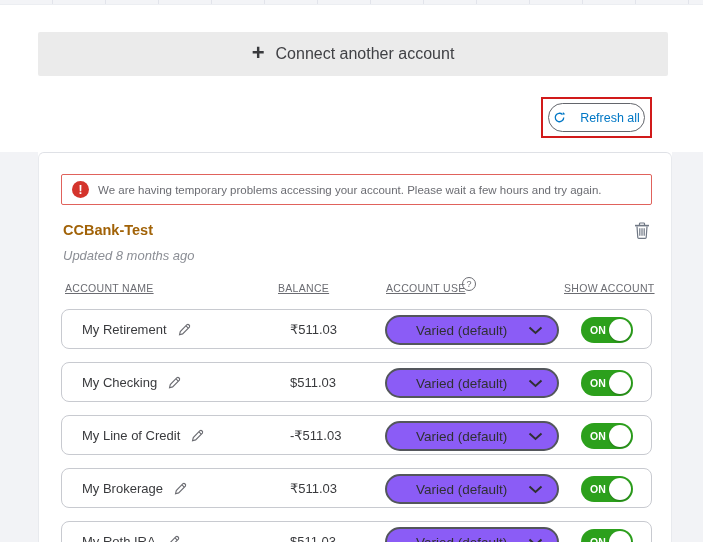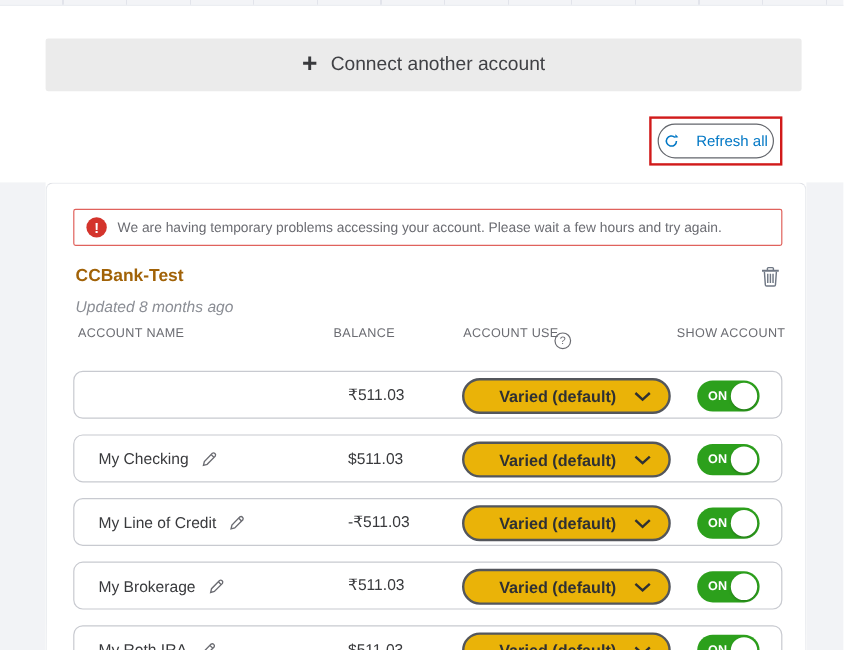--- a/index.html
+++ b/index.html
@@ -37,41 +37,41 @@
   .alert-icon { width:17px; height:17px; border-radius:50%; background:#d4342c; color:#fff;
     font-size:12px; font-weight:700; display:flex; align-items:center; justify-content:center;
     flex:0 0 17px; }
   .alert-msg { margin-left:9px; font-size:11.5px; color:#6b6c72; }
 
   .bank-name { position:absolute; left:24px; top:69px; font-size:14.5px; font-weight:700; color:#a16207; }
   .trash-btn { position:absolute; left:594px; top:66px; width:22px; height:22px; background:none;
     border:none; cursor:pointer; padding:0; }
   .updated { position:absolute; left:24px; top:95px; font-size:13px; font-style:italic; color:#8b8e95; }
 
-  .thead span { position:absolute; top:119px; font-size:10.5px; letter-spacing:.3px; color:#6b6c72; }
+  .thead span { position:absolute; top:129px; font-size:10.5px; letter-spacing:.3px; color:#6b6c72;text-decoration:underline; }
   .th-name    { left:26px; }
   .th-balance { left:239px; }
   .th-use     { left:347px; }
   .th-show    { left:525px; }
   .help-icon { position:absolute; left:423px; top:124px; width:14px; height:14px; border-radius:50%;
     border:1px solid #6b6c72; background:none; cursor:pointer; color:#6b6c72; font-size:9px;
     display:flex; align-items:center; justify-content:center; padding:0; font-family:inherit; }
 
   .rows { position:absolute; left:22px; top:156px; width:591px; }
   .row { position:relative; height:40px; margin-bottom:13px; background:#fff;
     border:1px solid #c8cad0; border-radius:8px; }
   .row-name { position:absolute; left:20px; top:0; height:100%; display:flex; align-items:center;
     gap:10px; font-size:13px; color:#393a3d; }
   .pencil-btn { background:none; border:none; padding:0; cursor:pointer; display:flex; align-items:center; }
   .row-balance { position:absolute; left:228px; top:0; height:100%; display:flex; align-items:center;
     font-size:13px; color:#393a3d; }
-  .row-dd { position:absolute; left:323px; top:5px; width:174px; height:30px; background:#eab308;
+  .row-dd { position:absolute; left:323px; top:5px; width:174px; height:30px; background:#8b5cf6;
     border:2px solid #53565c; border-radius:16px; cursor:pointer; font-family:inherit;
     display:flex; align-items:center; justify-content:space-between; padding:0 14px 0 29px;
-    font-size:13.5px; font-weight:700; color:#2f3033; }
+    font-size:13.5px; font-weight:400; color:#2f3033; }
   .row-toggle { position:absolute; left:519px; top:7px; width:52px; height:26px; background:#2CA01C;
     border:none; border-radius:14px; cursor:pointer;text-align:center; }
   .toggle-on { position:absolute; left:9px; top:50%; transform:translateY(-50%); color:#fff;
     font-size:10.5px; font-weight:700; letter-spacing:.2px; }
   .toggle-knob { position:absolute; right:2px; top:2px; width:22px; height:22px; background:#fff;
     border-radius:50%; box-shadow:0 1px 2px rgba(0,0,0,.25); }
 </style>
 </head>
 <body>
 
@@ -126,20 +126,33 @@
   <div class="thead">
     <span class="th-name">ACCOUNT NAME</span>
     <span class="th-balance">BALANCE</span>
     <span class="th-use">ACCOUNT USE</span>
     <span class="th-show">SHOW ACCOUNT</span>
   </div>
   <button class="help-icon">?</button>
 
   <div class="rows">
   <div class="row">
+    <div class="row-name">
+      <span>My Retirement</span>
+      <button class="pencil-btn">
+        <span style="display:flex;">
+          <svg width="15" height="15" viewBox="0 0 16 16">
+            <g fill="none" stroke="#6b6c72" stroke-width="1.2">
+              <path d="M10.6 2.9 a1.9 1.9 0 0 1 2.6 2.6 L6 12.7 l-3.3 0.9 0.8-3.4 z"></path>
+              <line x1="9.6" y1="4.1" x2="12" y2="6.5"></line>
+            </g>
+          </svg>
+        </span>
+      </button>
+    </div>
     <div class="row-balance">₹511.03</div>
     <button class="row-dd">
       <span>Varied (default)</span>
       <span style="display:flex;">
         <svg width="15" height="9" viewBox="0 0 15 9">
           <polyline points="1.5,1.5 7.5,7 13.5,1.5" fill="none" stroke="#2f3033" stroke-width="2"></polyline>
         </svg>
       </span>
     </button>
     <button class="row-toggle">

